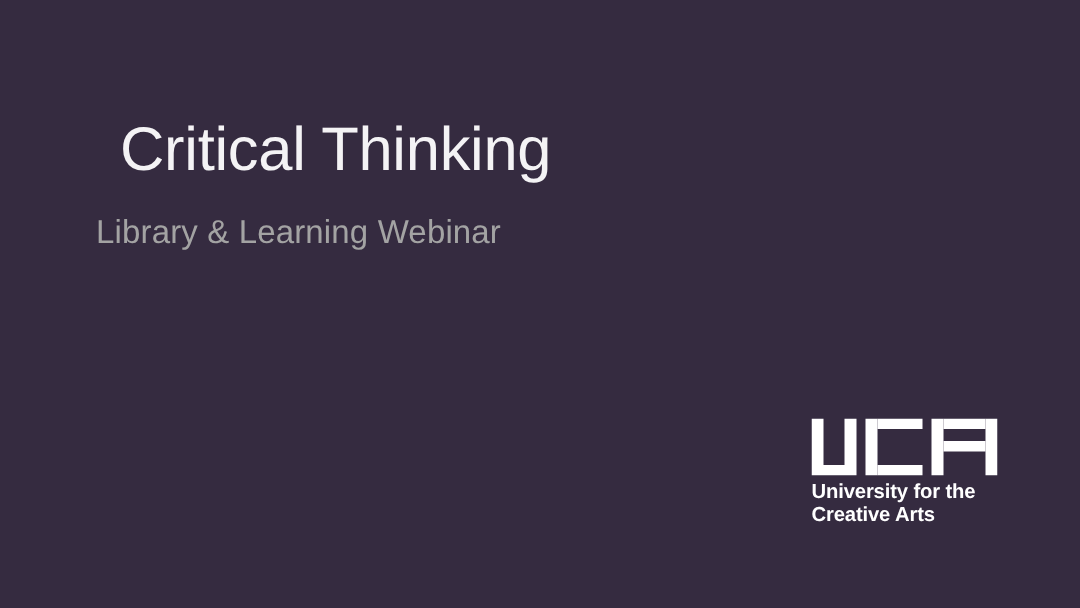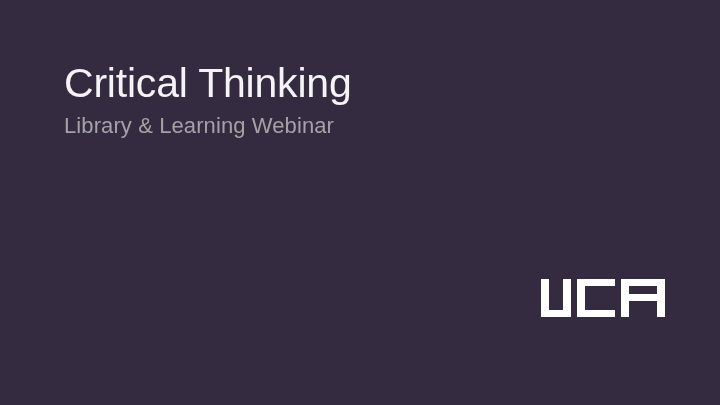--- a/index.html
+++ b/index.html
@@ -29,21 +29,21 @@
     top: 58px;
     width: 560px;
   }
   .slide-title {
     font-family: "Liberation Sans", sans-serif;
     font-weight: 400;
     font-size: 41px;
     line-height: 50px;
     letter-spacing: -0.2px;
     color: #f4f3f5;
-    margin: 0;
+    margin: 16px;
     white-space: nowrap;
   }
   .slide-subtitle {
     font-family: "Liberation Sans", sans-serif;
     font-weight: 400;
     font-size: 22px;
     line-height: 30px;
     letter-spacing: 0.1px;
     color: #a3a3a3;
     margin: 3px 0 0 0;
@@ -99,16 +99,20 @@
         <rect x="44" y="0" width="30" height="7"></rect>
         <rect x="44" y="31" width="30" height="7"></rect>
 
         <rect x="80" y="0" width="8" height="38"></rect>
         <rect x="88" y="0" width="28" height="7"></rect>
         <rect x="88" y="15" width="28" height="7"></rect>
         <rect x="116" y="0" width="8" height="38"></rect>
       </g>
     </svg>
 
+    <div class="logo-tagline">
+      <span class="tag-line-1">University for the</span>
+      <span class="tag-line-2">Creative Arts</span>
+    </div>
 
   </div>
 
 </div>
 
 </body></html>

